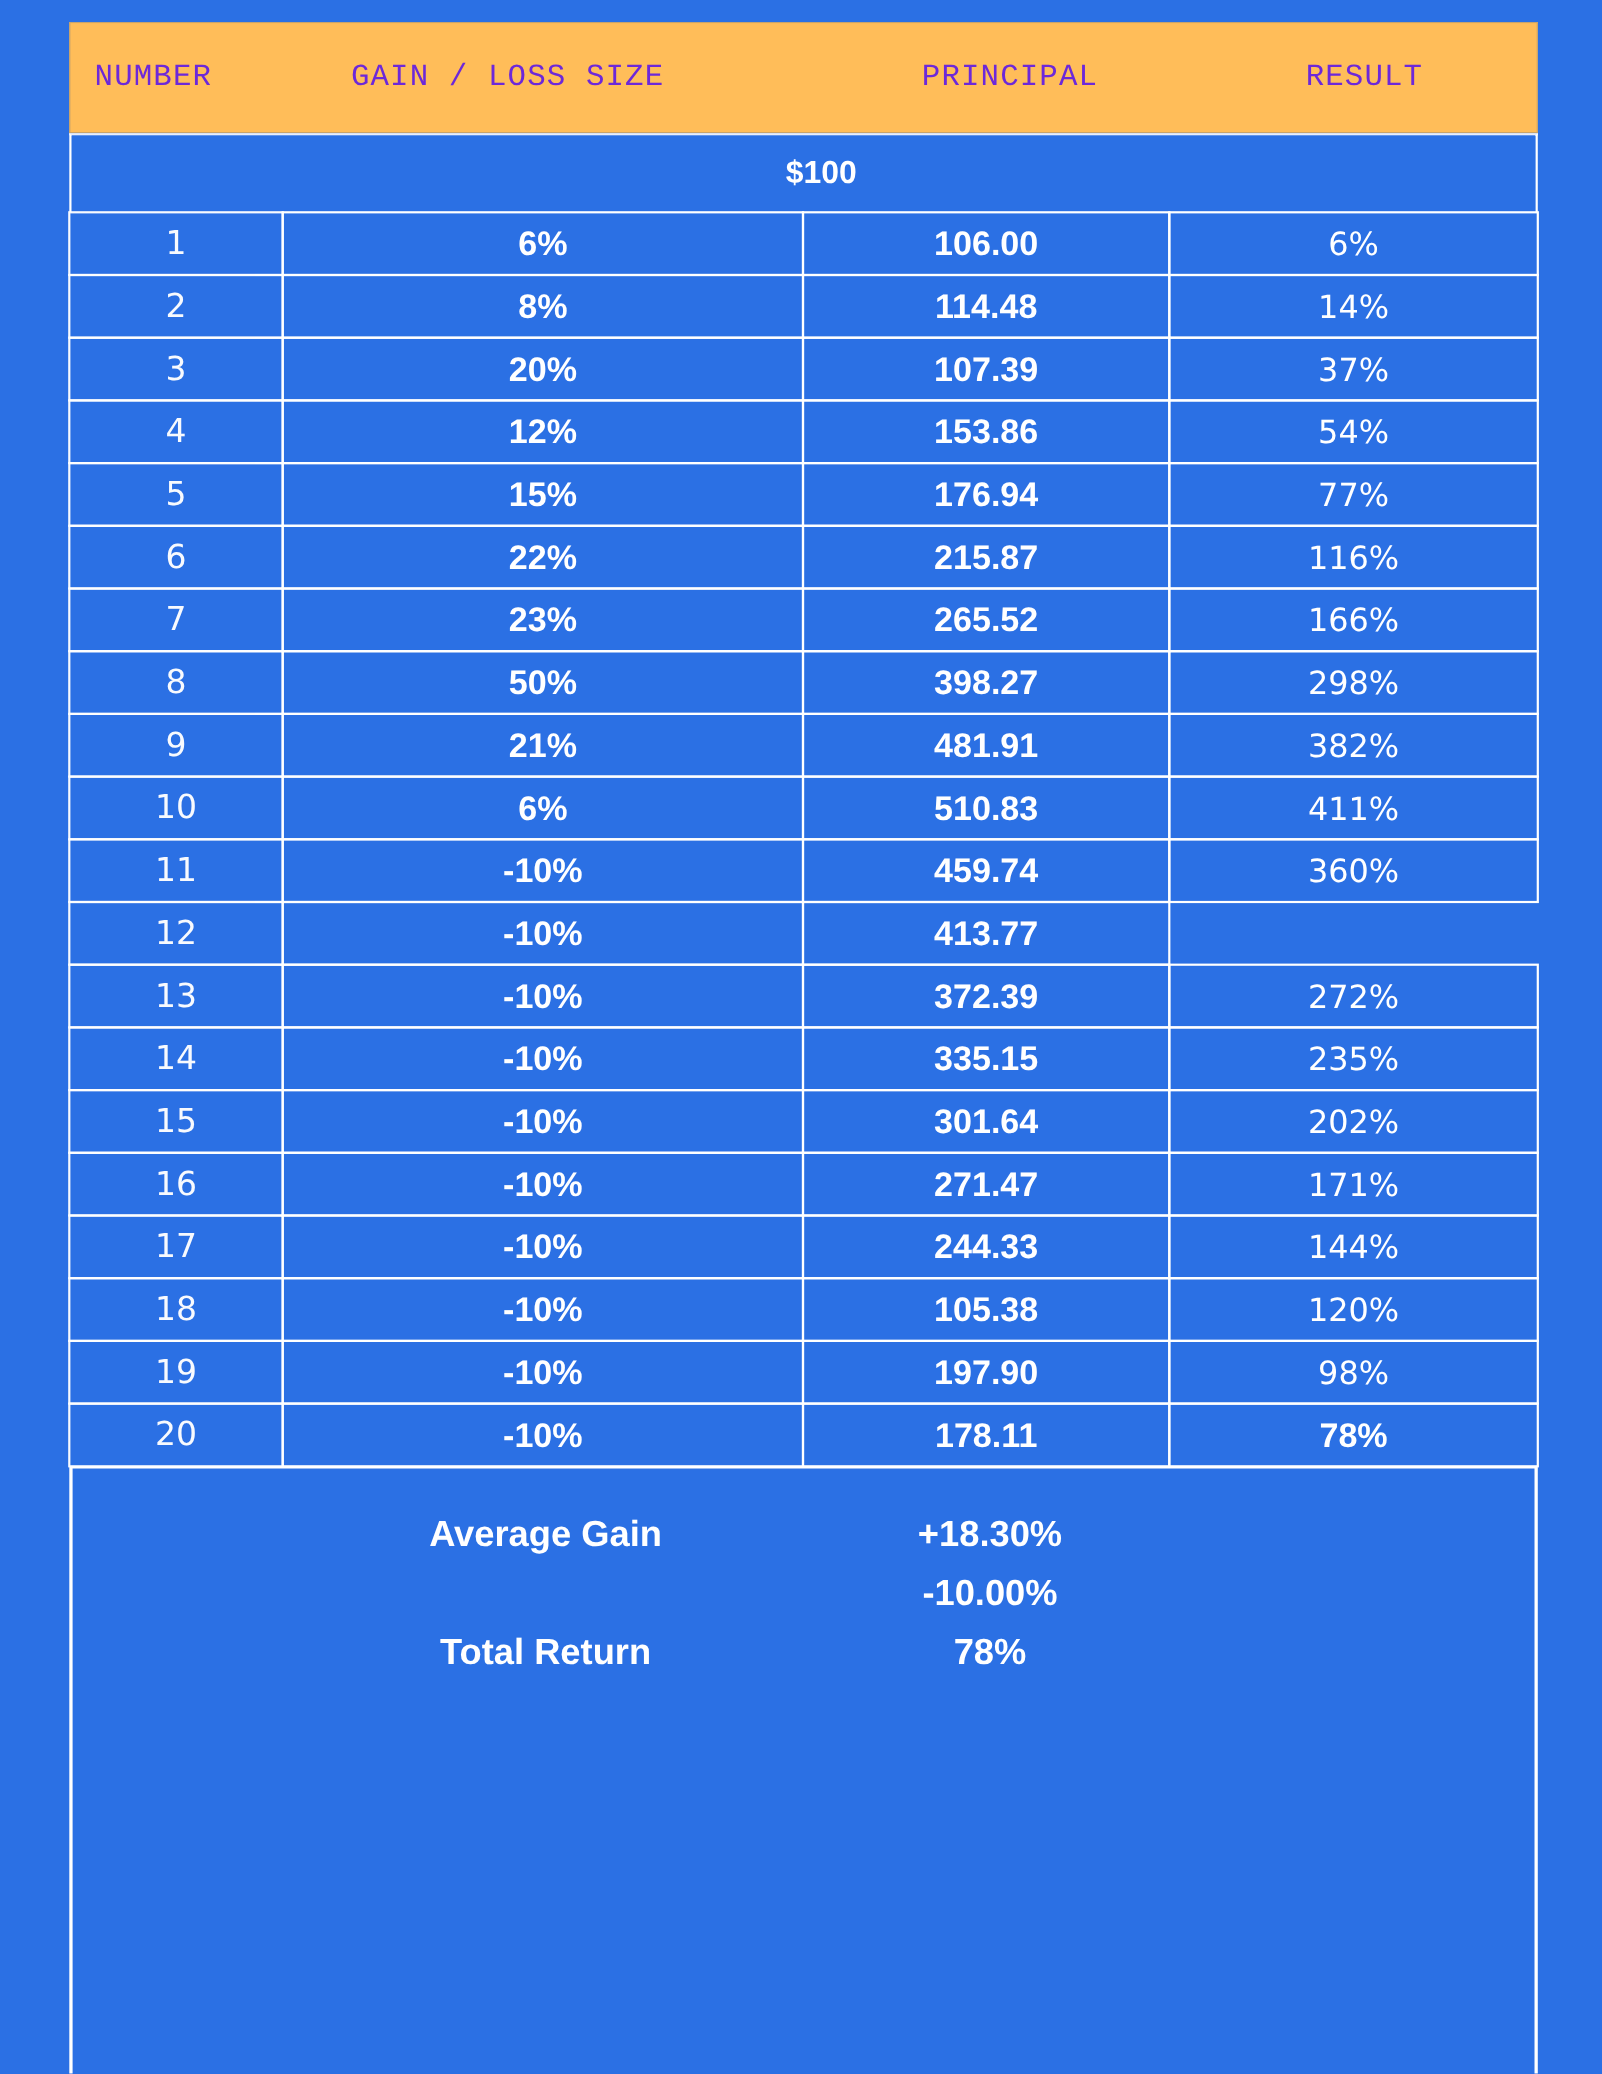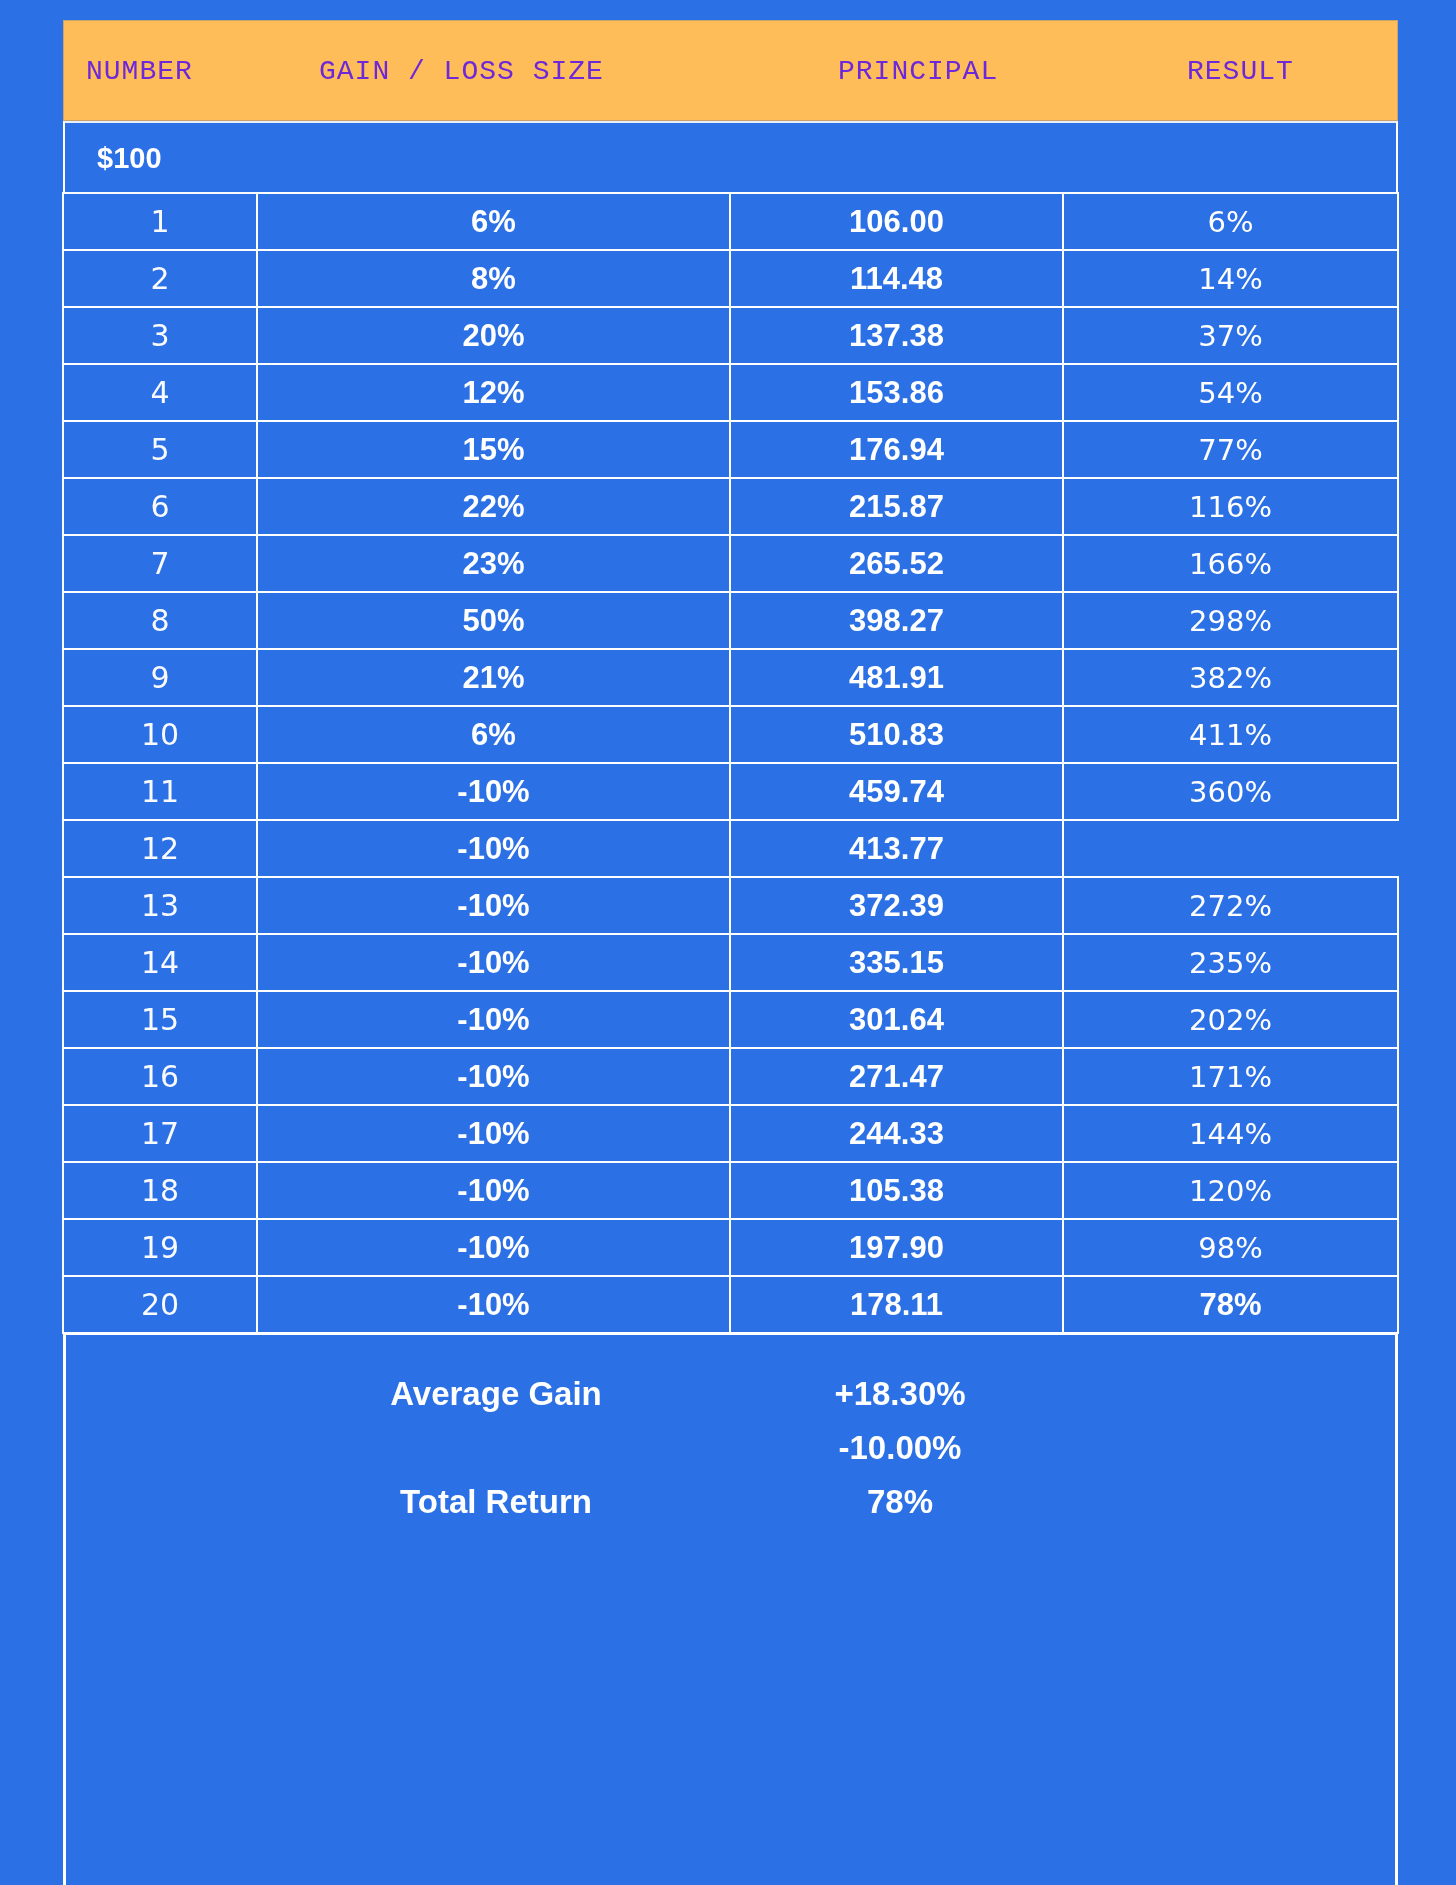--- a/index.html
+++ b/index.html
@@ -49,20 +49,21 @@
       border-right: 2px solid #ffffff;
       border-top: 2px solid #e9eefb;
       box-sizing: border-box;
       position: relative;
     }
     .start-row span {
       position: absolute;
       left: 0; right: 0;
       top: 50%;
       transform: translateY(-50%);
+      text-align: center;
       font-weight: bold;
       font-size: 29px;
       padding-left: 32px;
     }
 
     .rows { position: relative; }
     .row {
       display: grid;
       grid-template-columns: 194px 473px 333px 335px;
       height: 57px;
@@ -138,21 +139,21 @@
     </div>
     <div class="row">
       <div class="cell num">2</div>
       <div class="cell gain">8%</div>
       <div class="cell principal">114.48</div>
       <div class="cell result">14%</div>
     </div>
     <div class="row">
       <div class="cell num">3</div>
       <div class="cell gain">20%</div>
-      <div class="cell principal">137.38</div>
+      <div class="cell principal">107.39</div>
       <div class="cell result">37%</div>
     </div>
     <div class="row">
       <div class="cell num">4</div>
       <div class="cell gain">12%</div>
       <div class="cell principal">153.86</div>
       <div class="cell result">54%</div>
     </div>
     <div class="row">
       <div class="cell num">5</div>

